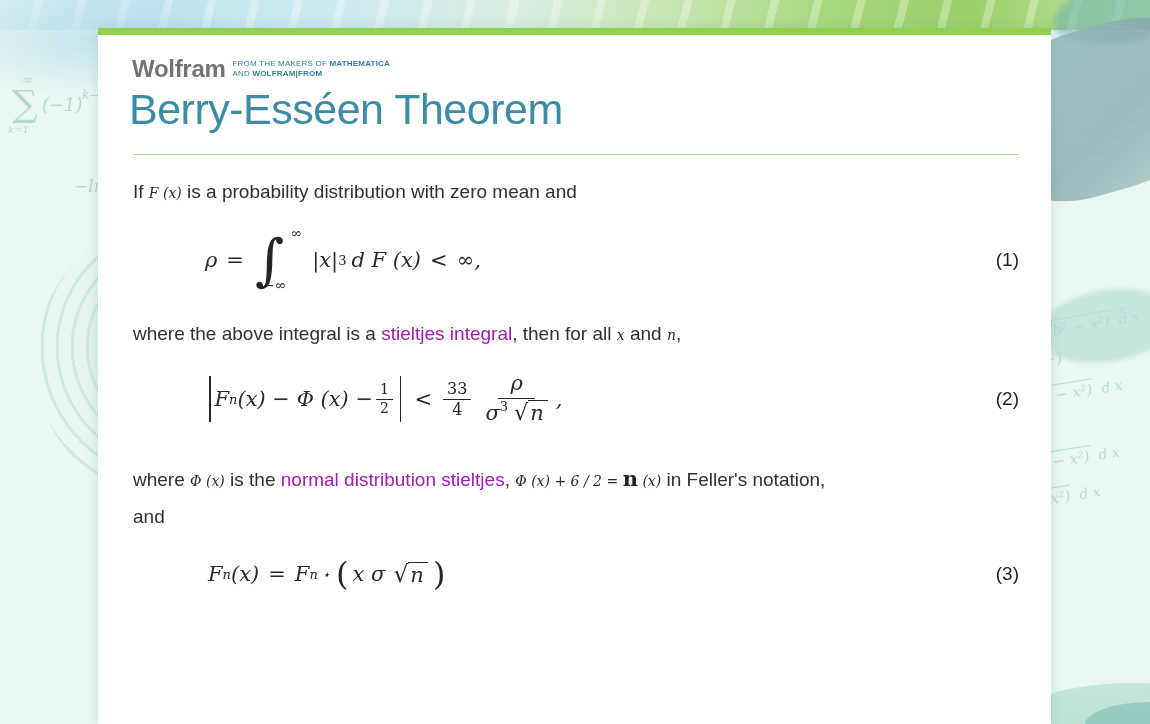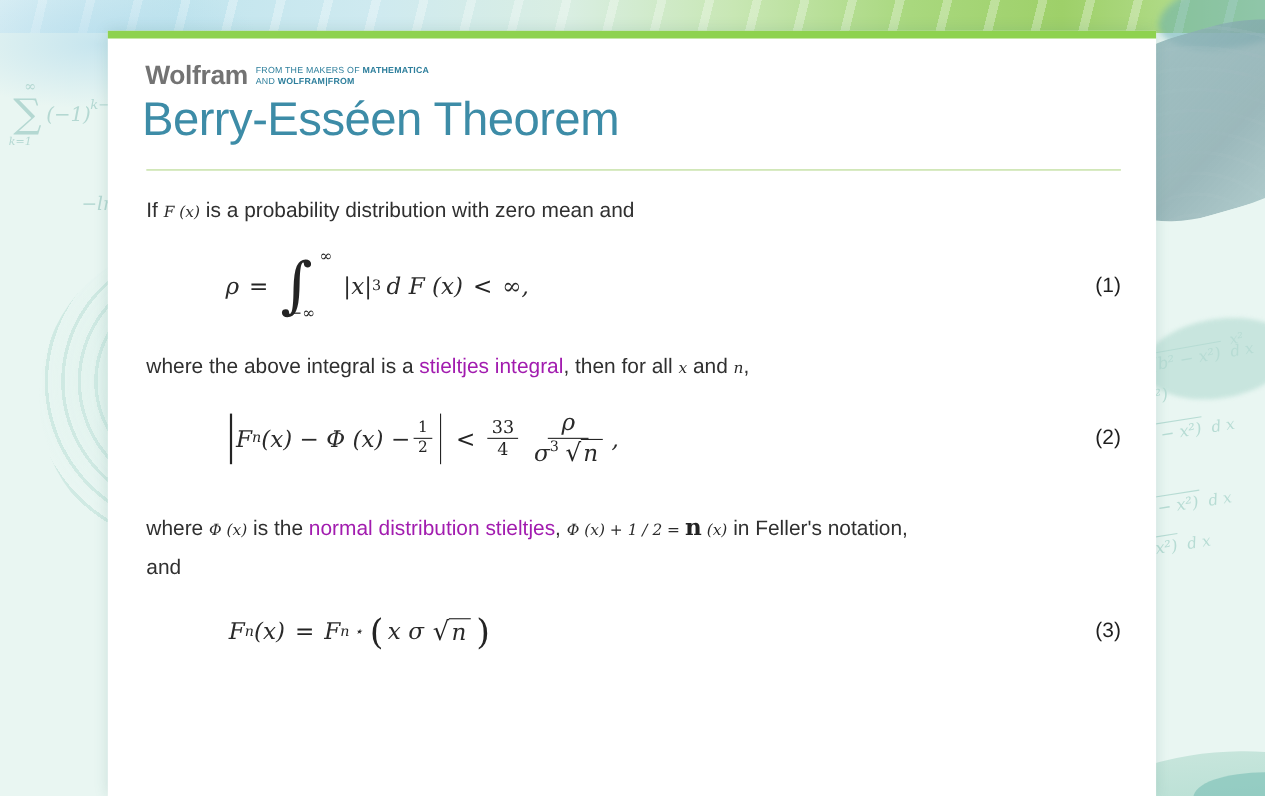--- a/index.html
+++ b/index.html
@@ -177,21 +177,21 @@
           </span>
           <span class="frac f20">
             <span class="fn"><span class="mi">ρ</span></span>
             <span class="fd"><span class="mi">σ</span><span class="sup">3</span><span class="rad"><span class="rsign">√</span><span class="rcand mi">n</span></span></span>
           </span>
           <span class="mi" style="margin-left:8px;">,</span>
         </div>
       <div class="eqnum">(2)</div>
     </div>
 
-    <div class="para" style="top:425px;"><span class="txt">where </span><span class="mi">Φ (x)</span><span class="txt"> is the </span><span class="lnk">normal distribution stieltjes</span><span class="txt">, </span><span class="mi">Φ (x) + 1 / 2 = </span><span class="frakn">n</span><span class="mi"> (x)</span><span class="txt"> in Feller's notation,</span></div>
+    <div class="para" style="top:425px;"><span class="txt">where </span><span class="mi">Φ (x)</span><span class="txt"> is the </span><span class="lnk">normal distribution stieltjes</span><span class="txt">, </span><span class="mi">Φ (x) + 6 / 2 = </span><span class="frakn">n</span><span class="mi"> (x)</span><span class="txt"> in Feller's notation,</span></div>
     <div class="para" style="top:463px;"><span class="txt">and</span></div>
 
     <div class="eqrow" style="top:513px; height:52px;">
       <div class="eqbody" style="margin-left:75px;">
           <span class="mi">F</span>
           <span class="sub">n</span>
           <span class="mi"> (x)</span>
           <span class="mo">=</span>
           <span class="mi">F</span>
           <span class="sup it">n ⋆</span>

